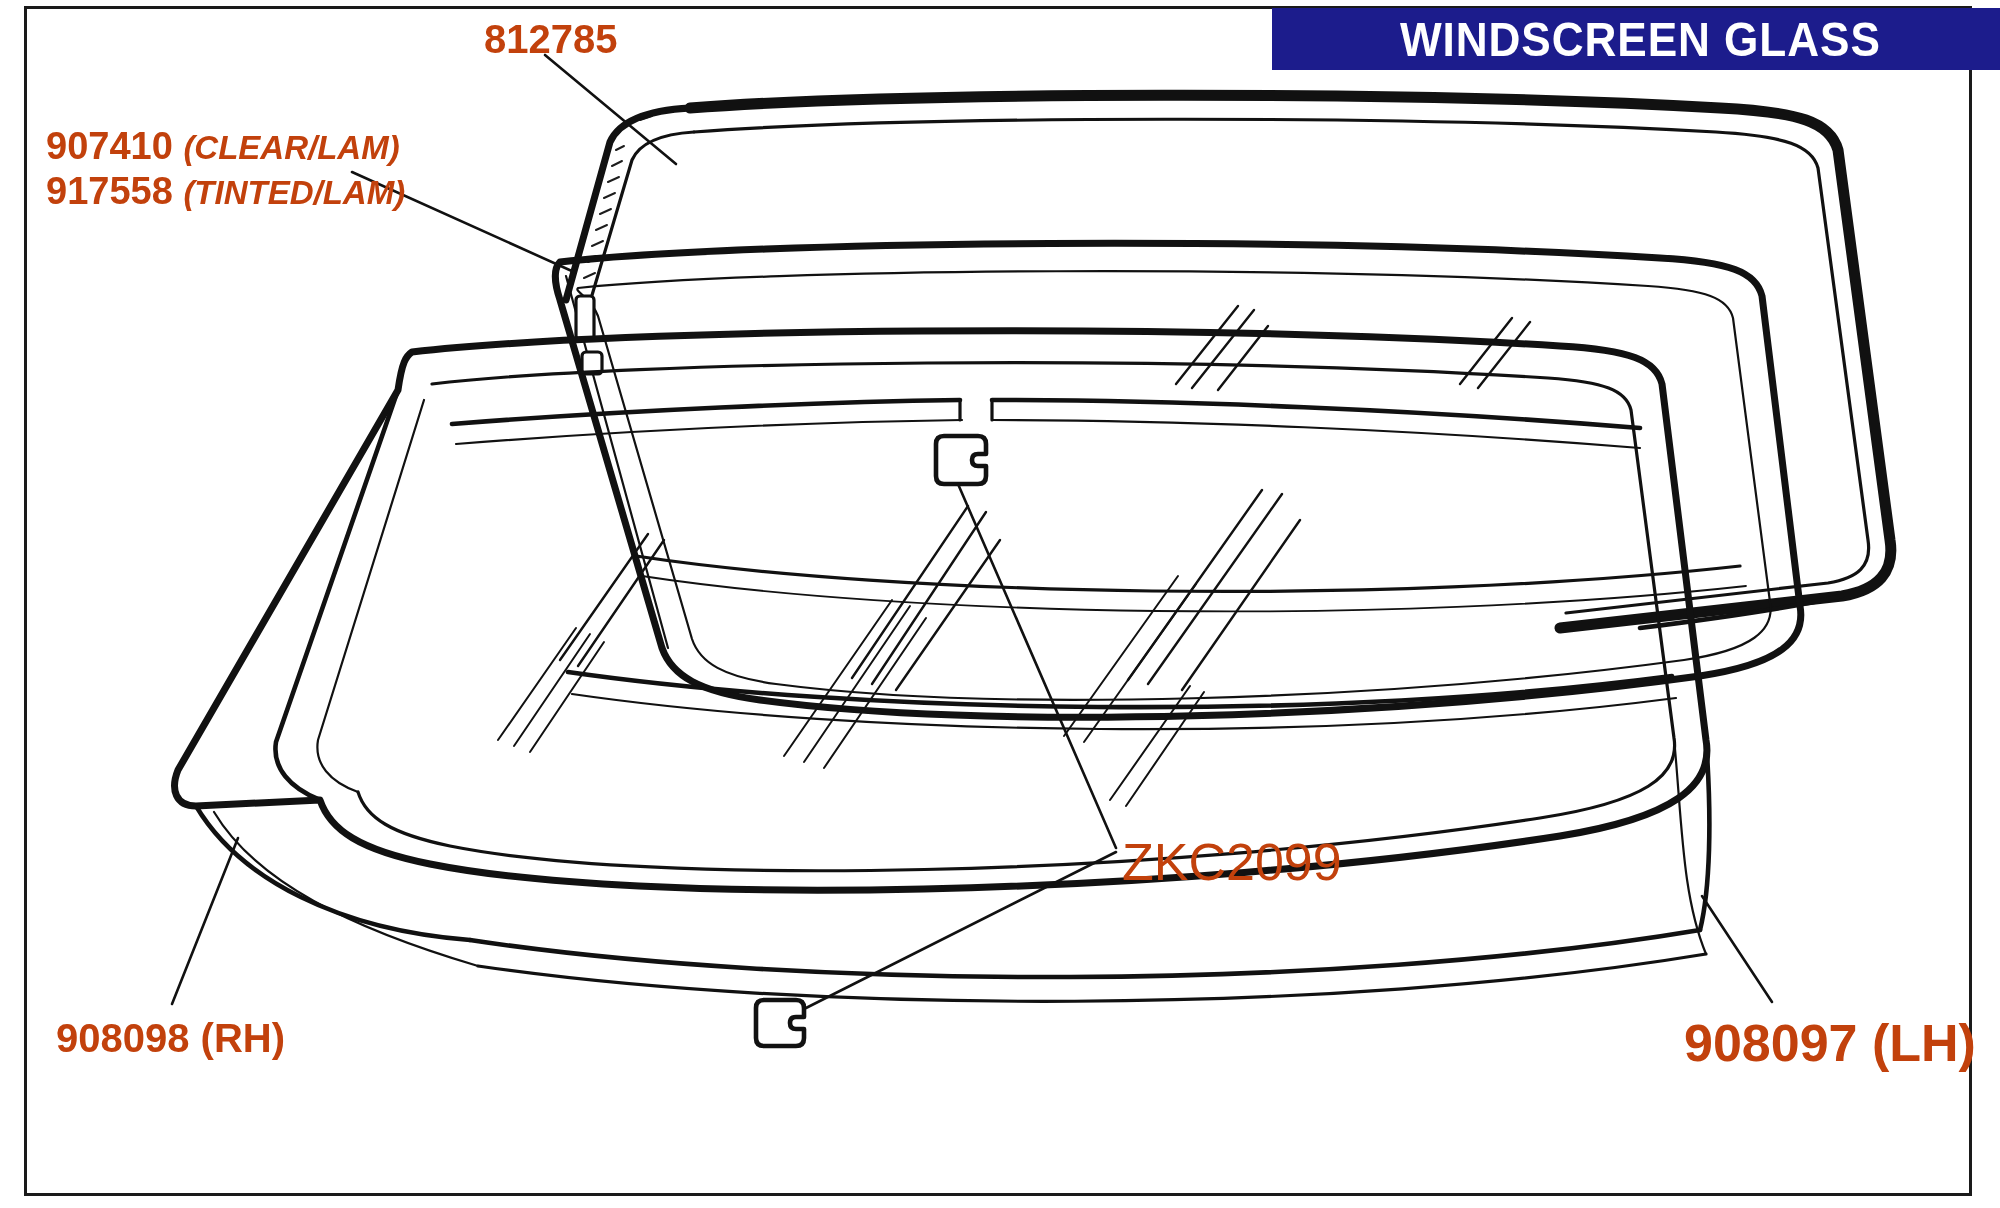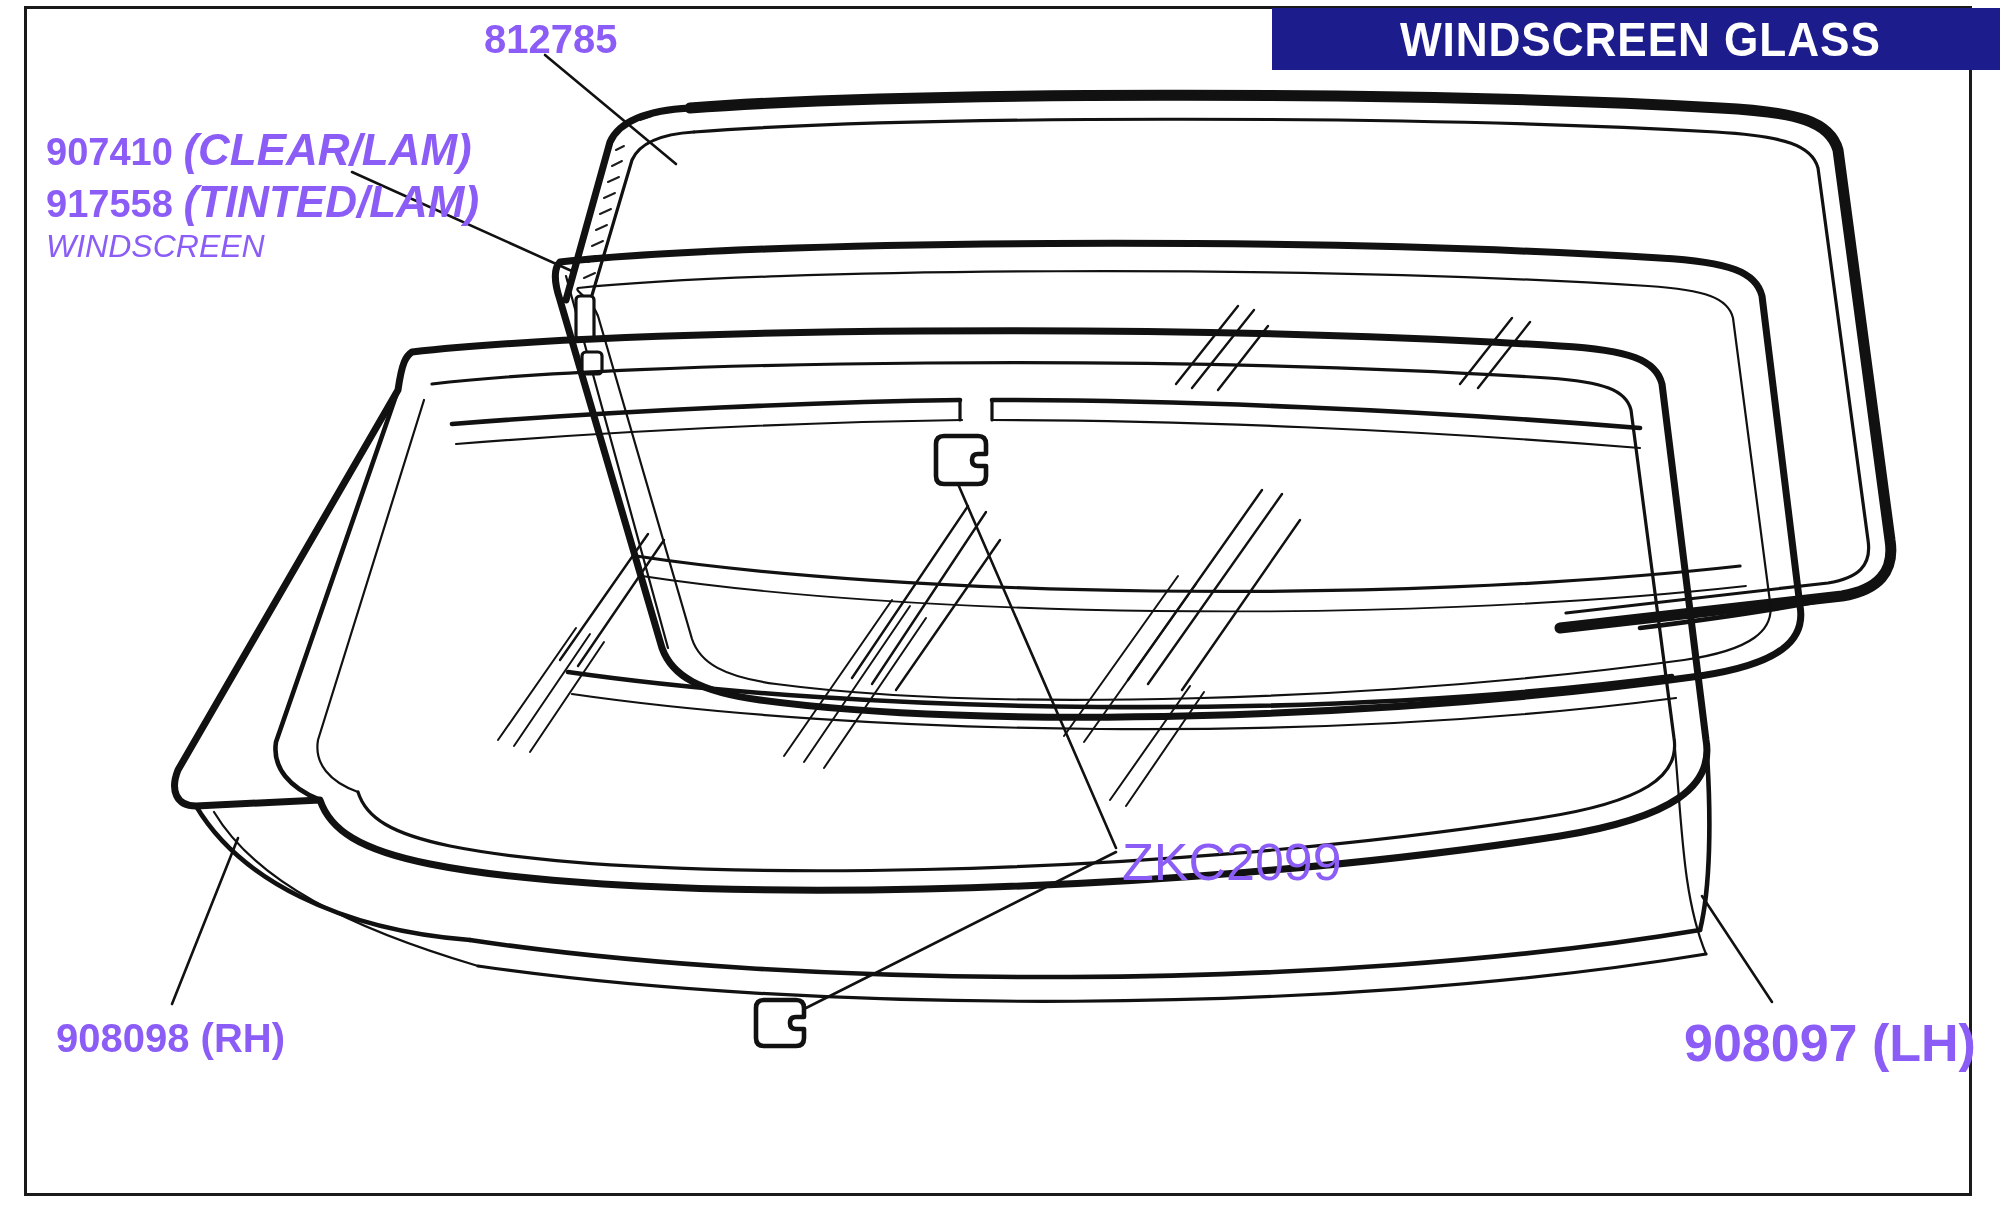--- a/index.html
+++ b/index.html
@@ -55,21 +55,21 @@
     position: absolute;
     left: 0;
     top: 0;
     width: 2000px;
     height: 1208px;
     z-index: 10;
   }
   
   .label {
     position: absolute;
-    color: #8b5cf6;
+    color: #c2410c;
     white-space: nowrap;
     z-index: 30;
     line-height: 1.18;
   }
   .pn {
     font-family: "Liberation Sans", sans-serif;
     font-weight: bold;
   }
   .pn-it {
     font-family: "Liberation Sans", sans-serif;
@@ -85,21 +85,21 @@
     left: 484px;
     top: 16px;
     font-size: 40px;
   }
   #label-windscreen-block {
     left: 46px;
     top: 124px;
     font-size: 38px;
   }
   #label-windscreen-block .row { display: block; }
-  #label-windscreen-block .paren { font-size: 44px; }
+  #label-windscreen-block .paren { font-size: 33px; }
   #label-windscreen-block .wsline { font-size: 32px; }
   #label-zkc2099 {
     left: 1122px;
     top: 832px;
     font-size: 52px;
     font-weight: normal;
   }
   #label-908098 {
     left: 56px;
     top: 1015px;
@@ -336,21 +336,20 @@
 
   <div class="label" id="label-windscreen-block">
     <span class="row">
       <span class="pn">907410</span>
       <span class="pn-it paren">(CLEAR/LAM)</span>
     </span>
     <span class="row">
       <span class="pn">917558</span>
       <span class="pn-it paren">(TINTED/LAM)</span>
     </span>
-    <span class="row pn-plain-it wsline">WINDSCREEN</span>
   </div>
 
   <div class="label" id="label-zkc2099">ZKC2099</div>
 
   <div class="label pn" id="label-908098">908098 (RH)</div>
 
   <div class="label pn" id="label-908097">908097 (LH)</div>
 
 </div>
 

